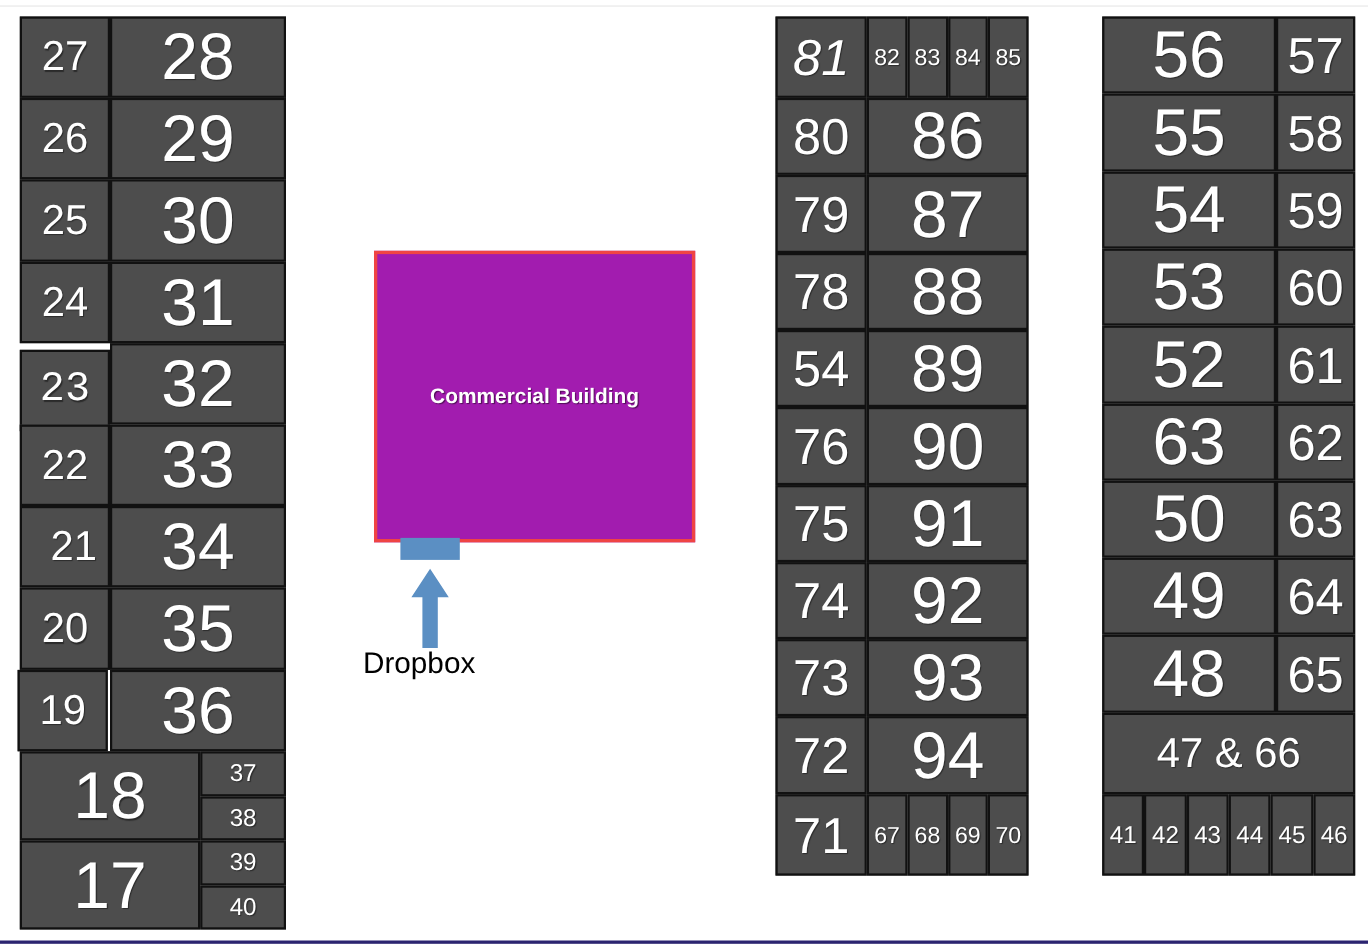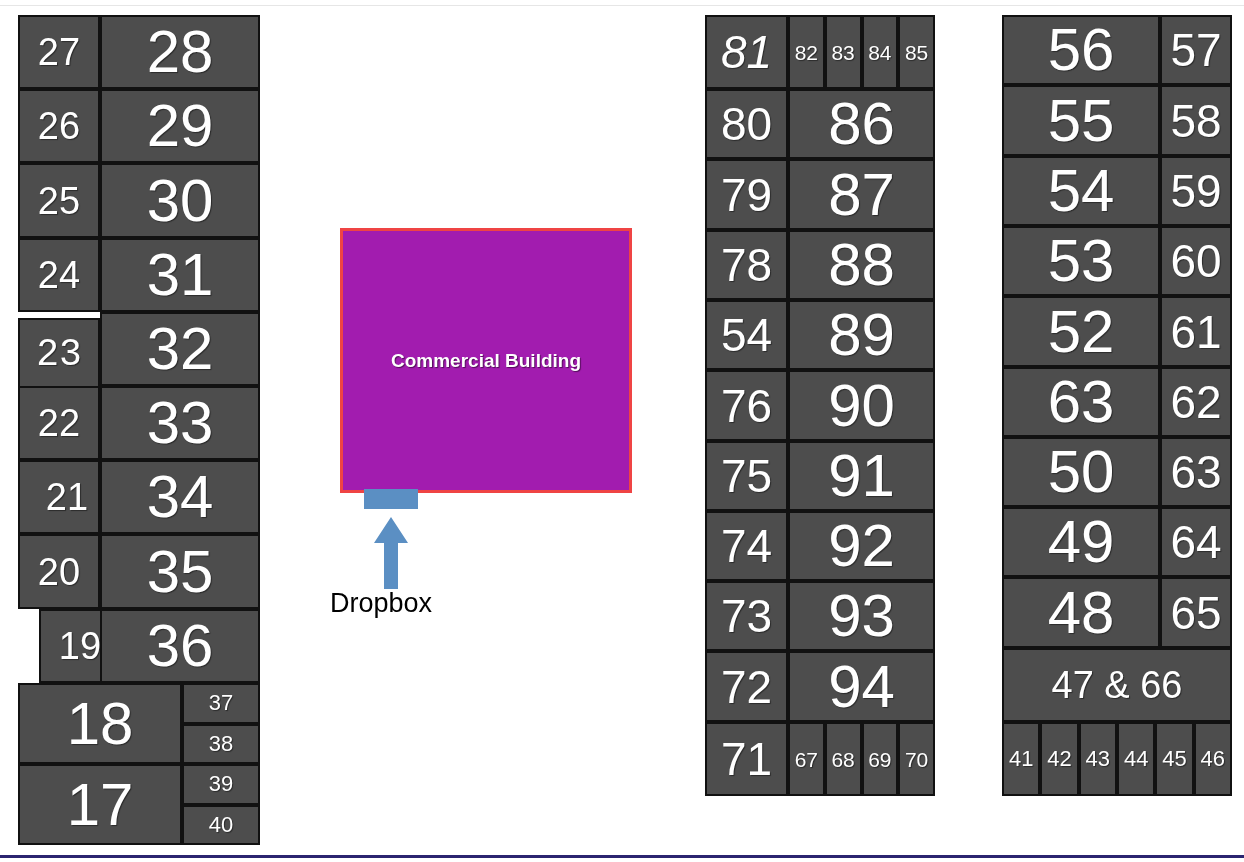--- a/index.html
+++ b/index.html
@@ -117,21 +117,21 @@
       </div>
       <div class="cell sz-xl" style="left: 100px; top: 460px; width: 160px; height: 74px;">
         <span>34</span>
       </div>
       <div class="cell sz-md" style="left: 18px; top: 534px; width: 82px; height: 75px;">
         <span>20</span>
       </div>
       <div class="cell sz-xl" style="left: 100px; top: 534px; width: 160px; height: 75px;">
         <span>35</span>
       </div>
-      <div class="cell sz-md" style="left: 16px; top: 609px; width: 82px; height: 74px; margin-left: 23px;">
+      <div class="cell sz-md" style="left: 16px; top: 609px; width: 82px; height: 74px;">
         <span>19</span>
       </div>
       <div class="cell sz-xl" style="left: 100px; top: 609px; width: 160px; height: 74px;">
         <span>36</span>
       </div>
       <div class="cell sz-xl" style="left: 18px; top: 683px; width: 164px; height: 81px;">
         <span>18</span>
       </div>
       <div class="cell sz-sm" style="left: 182px; top: 683px; width: 78px; height: 40.5px;">
         <span>37</span>

